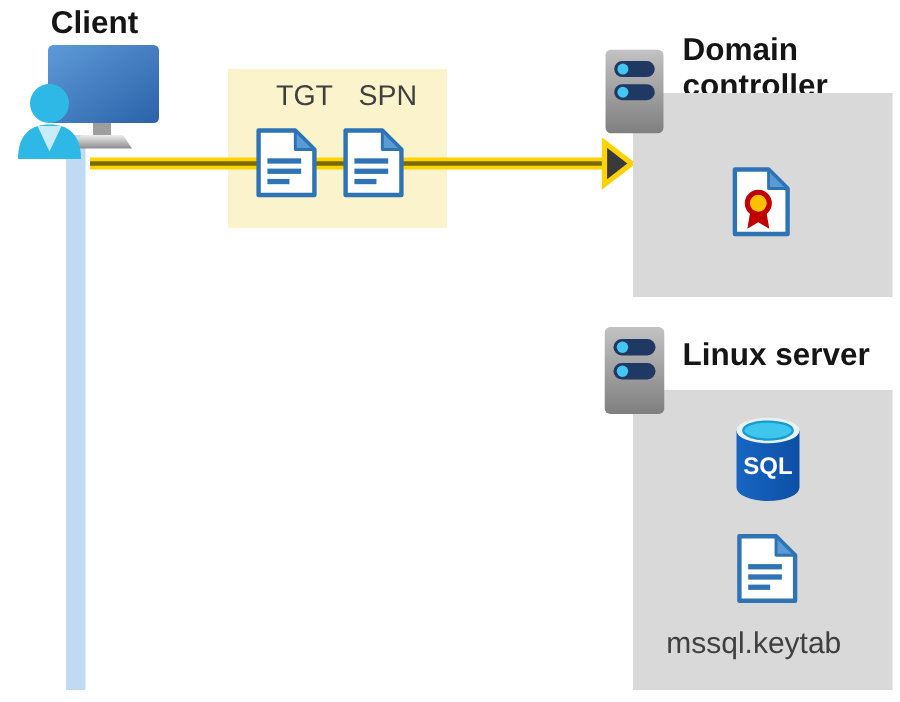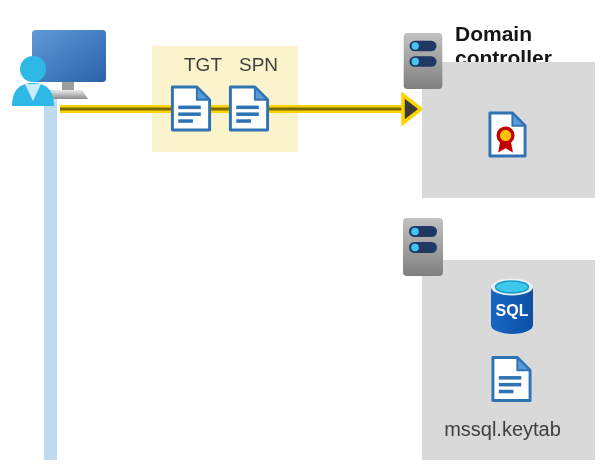--- a/index.html
+++ b/index.html
@@ -54,20 +54,21 @@
     </linearGradient>
     <linearGradient id="g-sqlbody" x1="0" y1="0" x2="1" y2="0">
       <stop offset="0" stop-color="#1766C2"></stop>
         <stop offset="1" stop-color="#0D4FA6"></stop>
     </linearGradient>
   </defs>
 </svg>
 
 <div class="canvas">
 
+  <div class="abs hdr client-label">Client</div>
 
   <div class="abs timeline"></div>
 
   <svg class="abs client-icon" width="100" height="80" viewBox="0 0 100 80">
     <rect x="24" y="4" width="74" height="52" rx="3.5" fill="url(#g-monitor)"></rect>
     <rect x="54" y="56" width="12" height="9" fill="#9E9E9E"></rect>
     <path d="M46 64 H74 L80 73 H40 Z" fill="url(#g-stand)"></path>
     <path d="M4 80 C4 63 13 57 25 57 C37 57 46 63 46 80 Z" fill="#2EB8E6"></path>
     <path d="M17 58 H33 L25 75 Z" fill="#C9ECF9"></path>
     <circle cx="25" cy="43" r="13" fill="#2EB8E6"></circle>
@@ -116,20 +117,21 @@
   </svg>
 
   <div class="abs ls-panel"></div>
   <svg class="abs ls-server-icon" width="40" height="58" viewBox="0 0 40 58">
     <rect x="0" y="0" width="40" height="58" rx="4" fill="url(#g-server)"></rect>
     <rect x="6" y="8" width="28" height="11" rx="5.5" fill="#1F3864"></rect>
     <circle cx="12" cy="13.5" r="3.8" fill="#45C6F0"></circle>
     <rect x="6" y="24" width="28" height="11" rx="5.5" fill="#1F3864"></rect>
     <circle cx="12" cy="29.5" r="3.8" fill="#45C6F0"></circle>
   </svg>
+  <div class="abs hdr ls-label">Linux server</div>
 
   <svg class="abs sql-icon" width="46" height="58" viewBox="0 0 46 58">
     <path d="M2 10 L2 48 A21 9 0 0 0 44 48 L44 10 Z" fill="url(#g-sqlbody)"></path>
     <ellipse cx="23" cy="10" rx="21" ry="8.5" fill="#E8F1F6"></ellipse>
     <ellipse cx="23" cy="10" rx="16.5" ry="6" fill="#3FC6EE" stroke="#189CC9" stroke-width="1.5"></ellipse>
     <text x="23" y="39" text-anchor="middle" font-family="Liberation Sans, sans-serif" font-size="16" font-weight="700" fill="#ffffff">SQL</text>
   </svg>
 
   <svg class="abs keytab-doc" width="43" height="54" viewBox="0 0 44 48">
     <path d="M3 2 H28 L41 15 V46 H3 Z" fill="#fff" stroke="#2E74B5" stroke-width="3" stroke-linejoin="round"></path>

